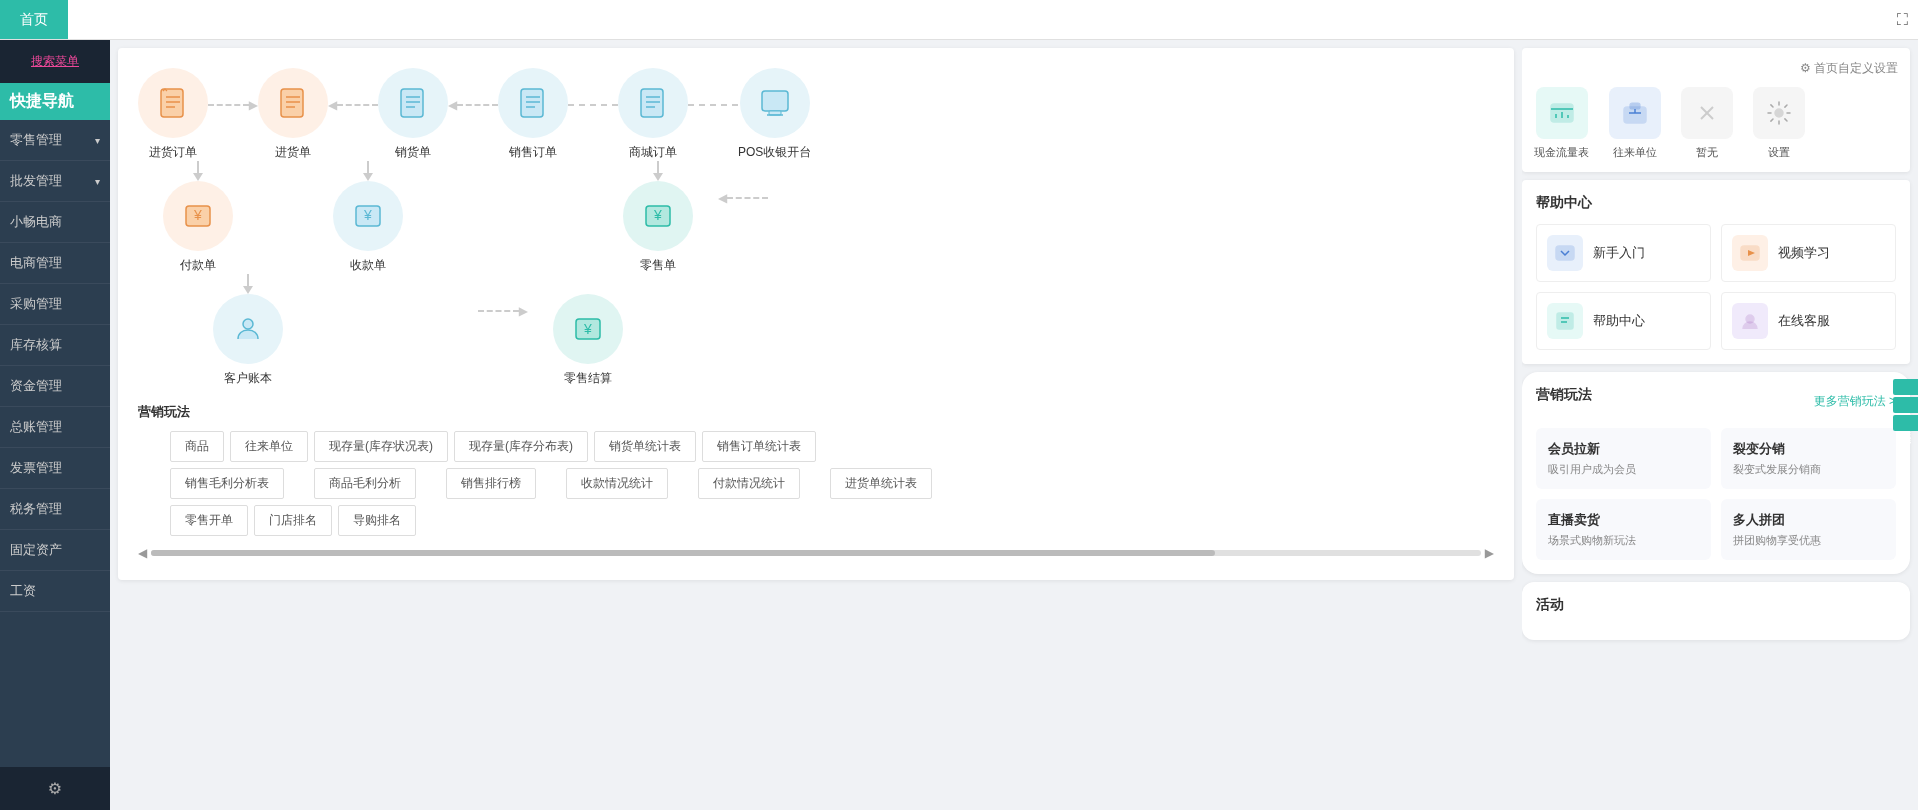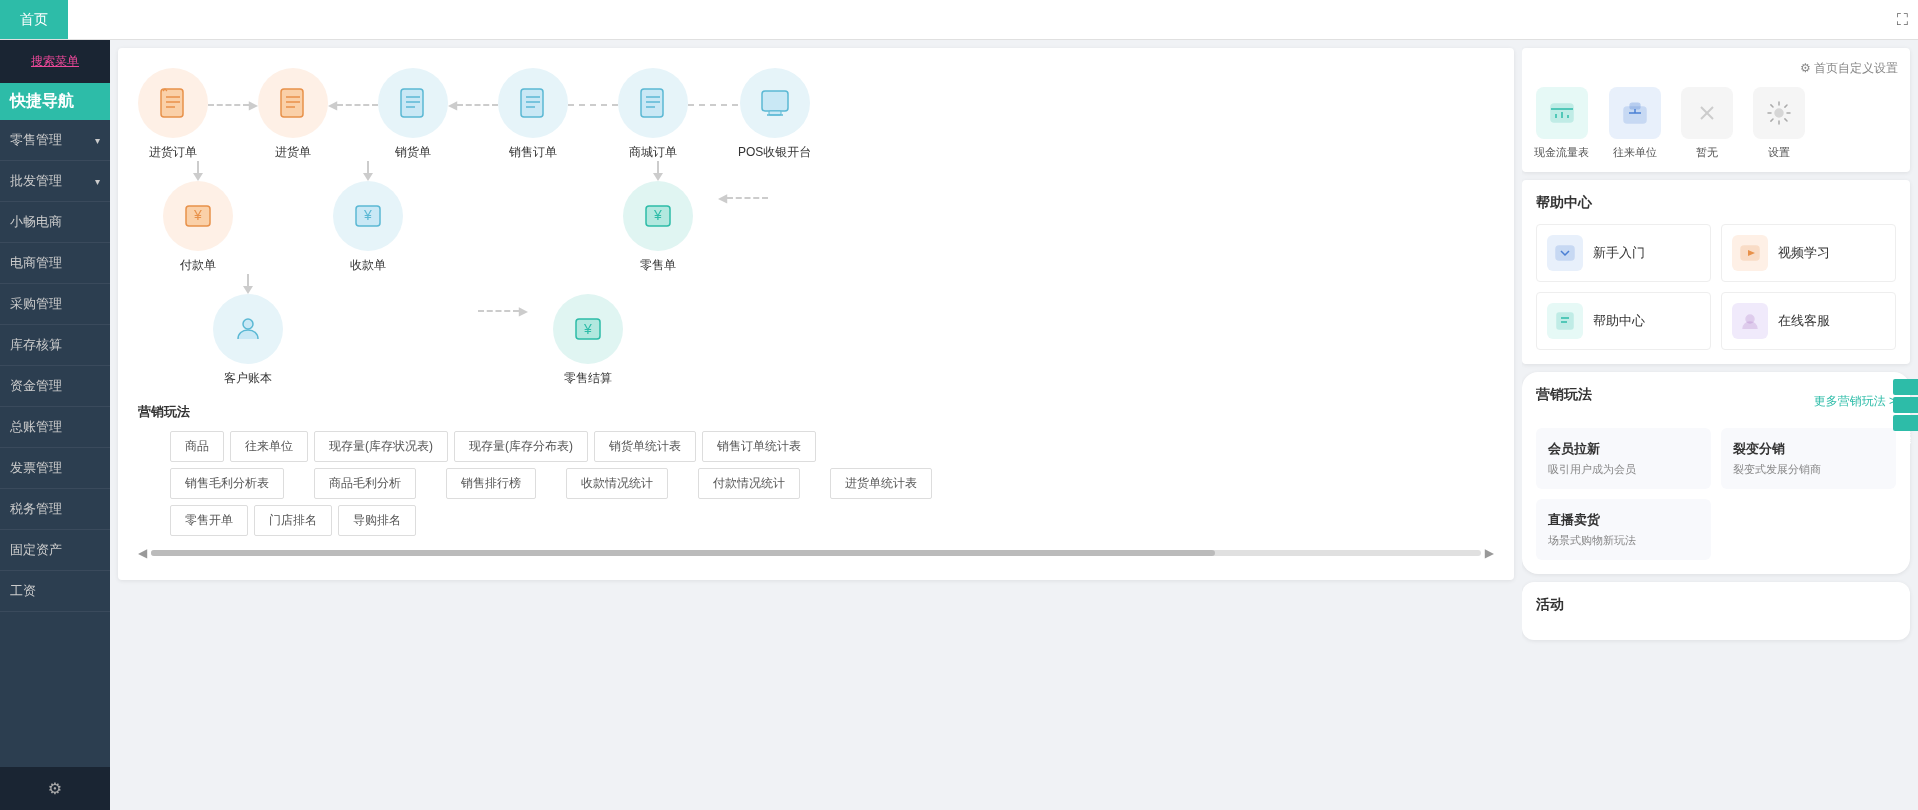--- a/index.html
+++ b/index.html
@@ -496,20 +496,24 @@
             <div class="marketing-item-sub">吸引用户成为会员</div>
           </div>
           <div class="marketing-item">
             <div class="marketing-item-title">裂变分销</div>
             <div class="marketing-item-sub">裂变式发展分销商</div>
           </div>
           <div class="marketing-item">
             <div class="marketing-item-title">直播卖货</div>
             <div class="marketing-item-sub">场景式购物新玩法</div>
           </div>
+          <div class="marketing-item">
+            <div class="marketing-item-title">多人拼团</div>
+            <div class="marketing-item-sub">拼团购物享受优惠</div>
+          </div>
         </div>
       </div>
 
       <div class="activity-card">
         <div class="card-title">活动</div>
       </div>
 
     </div>
 
   </div>

